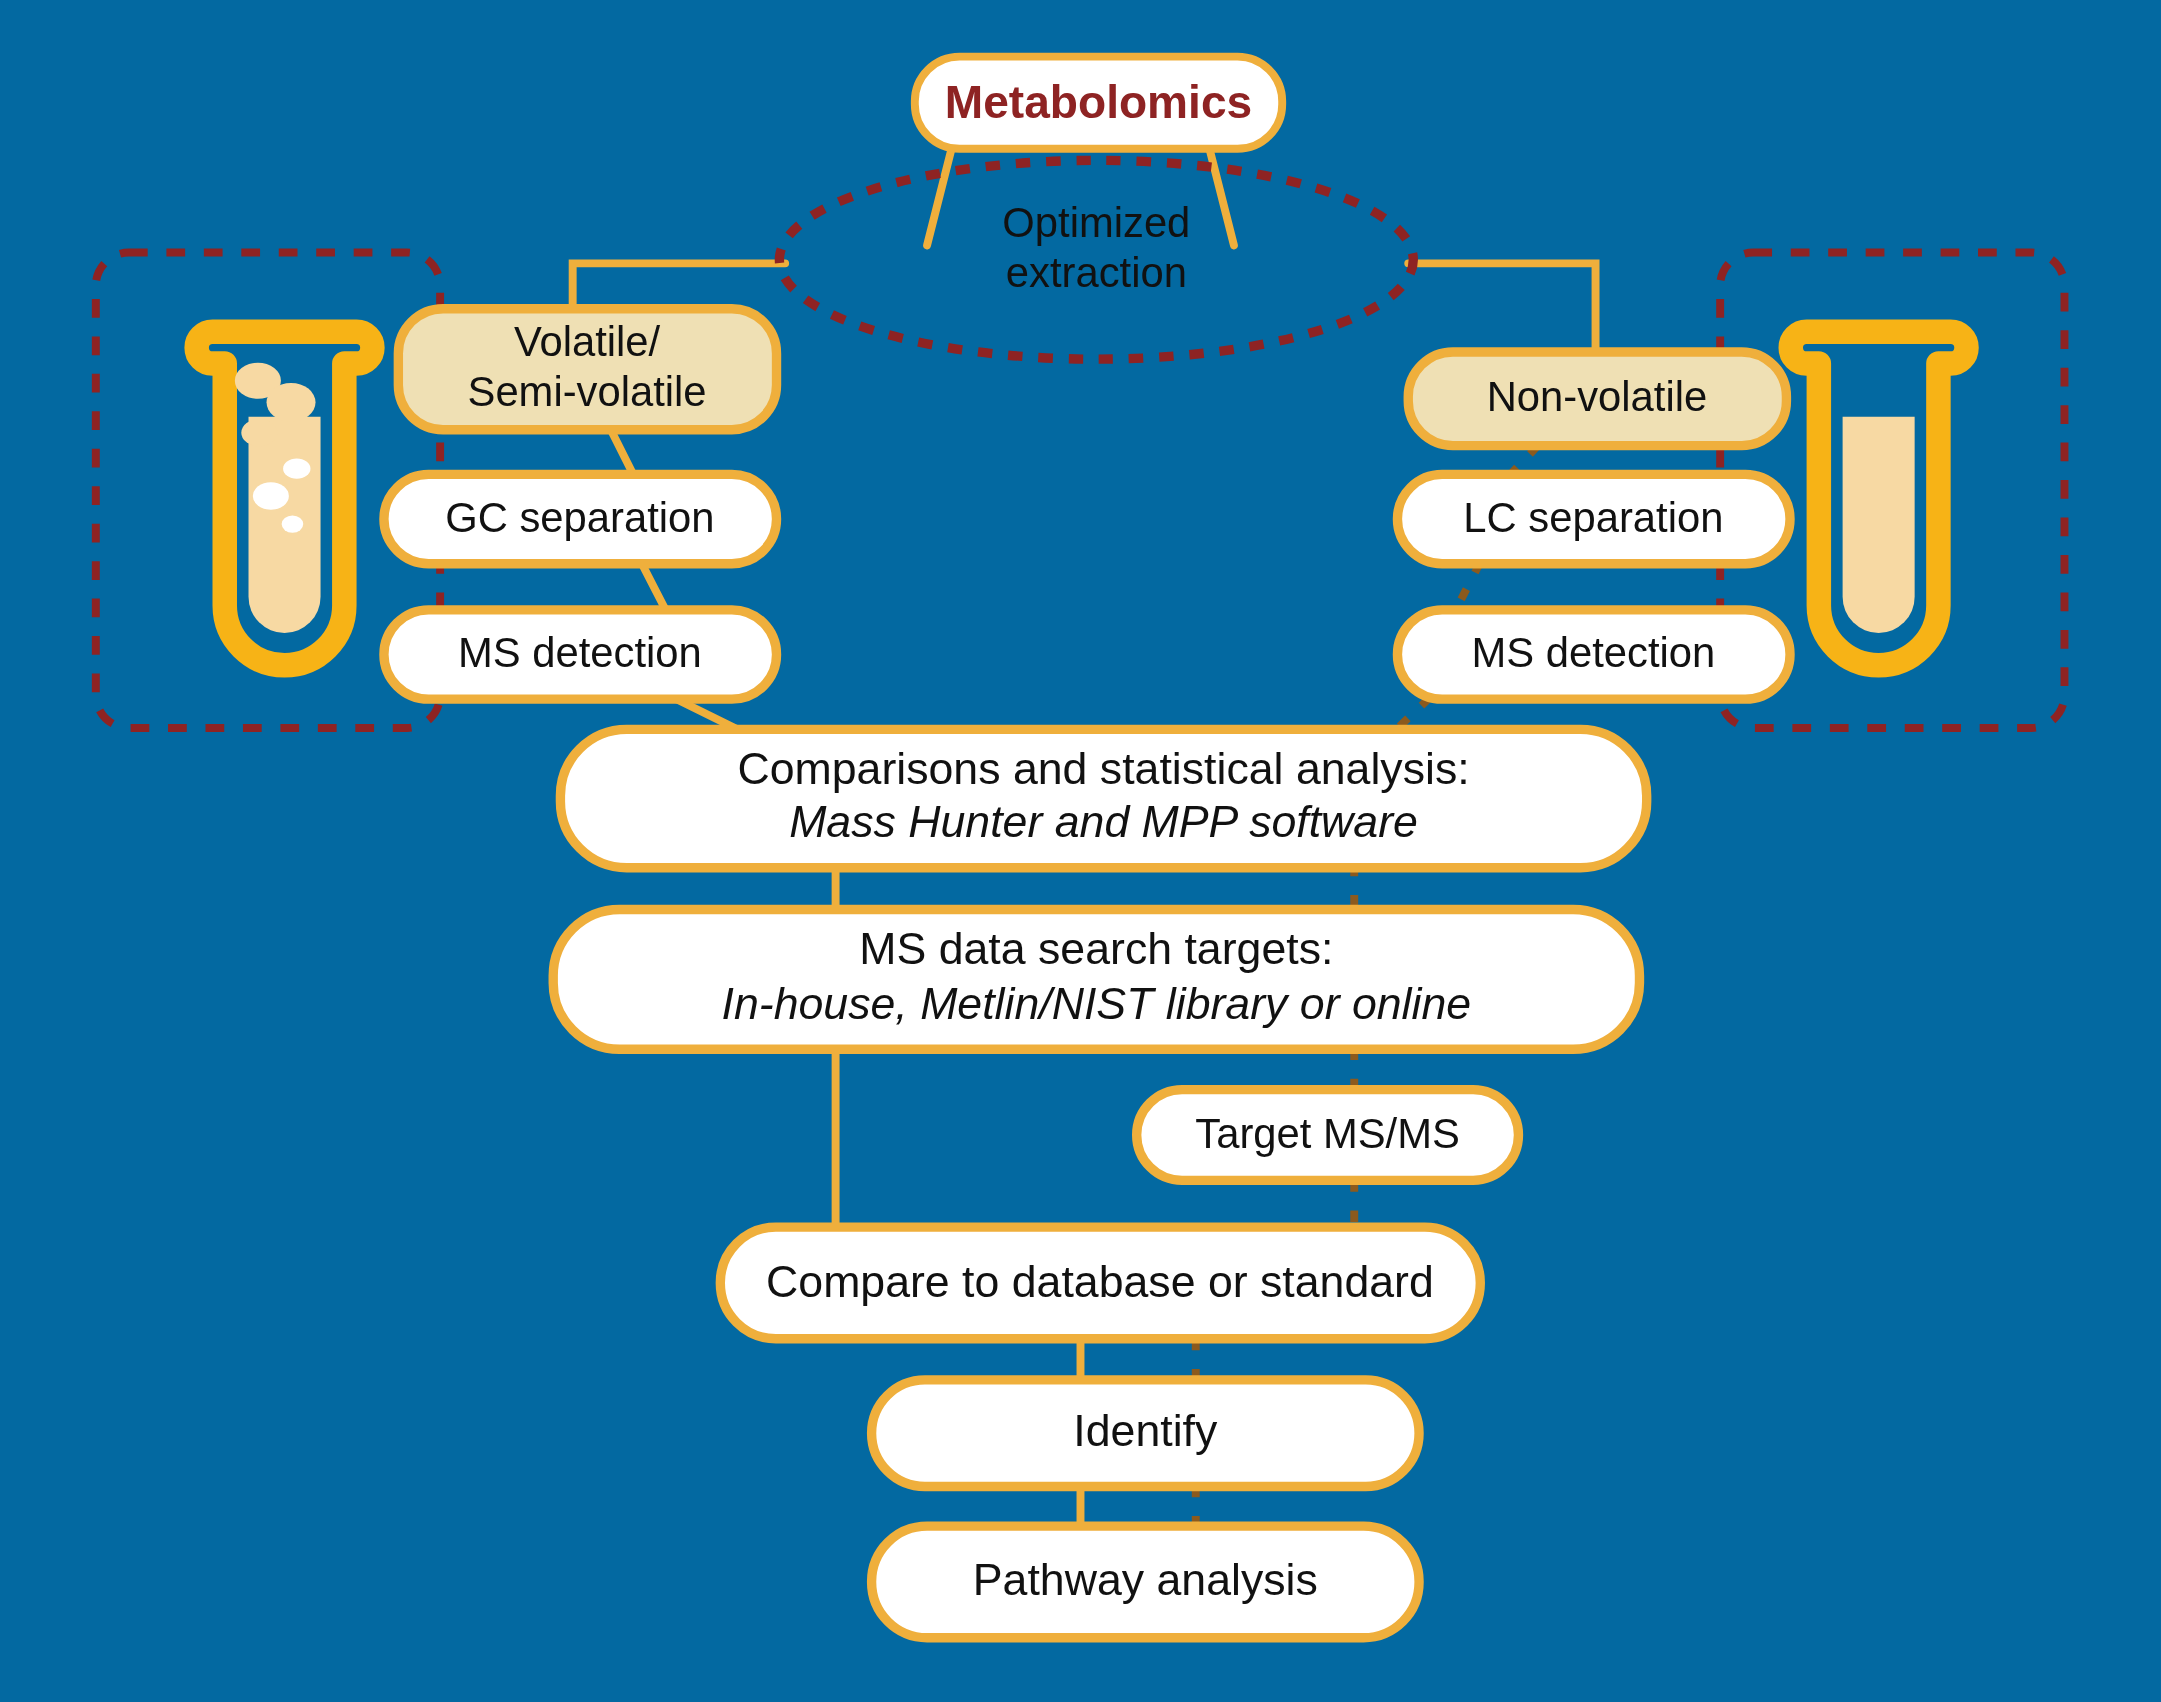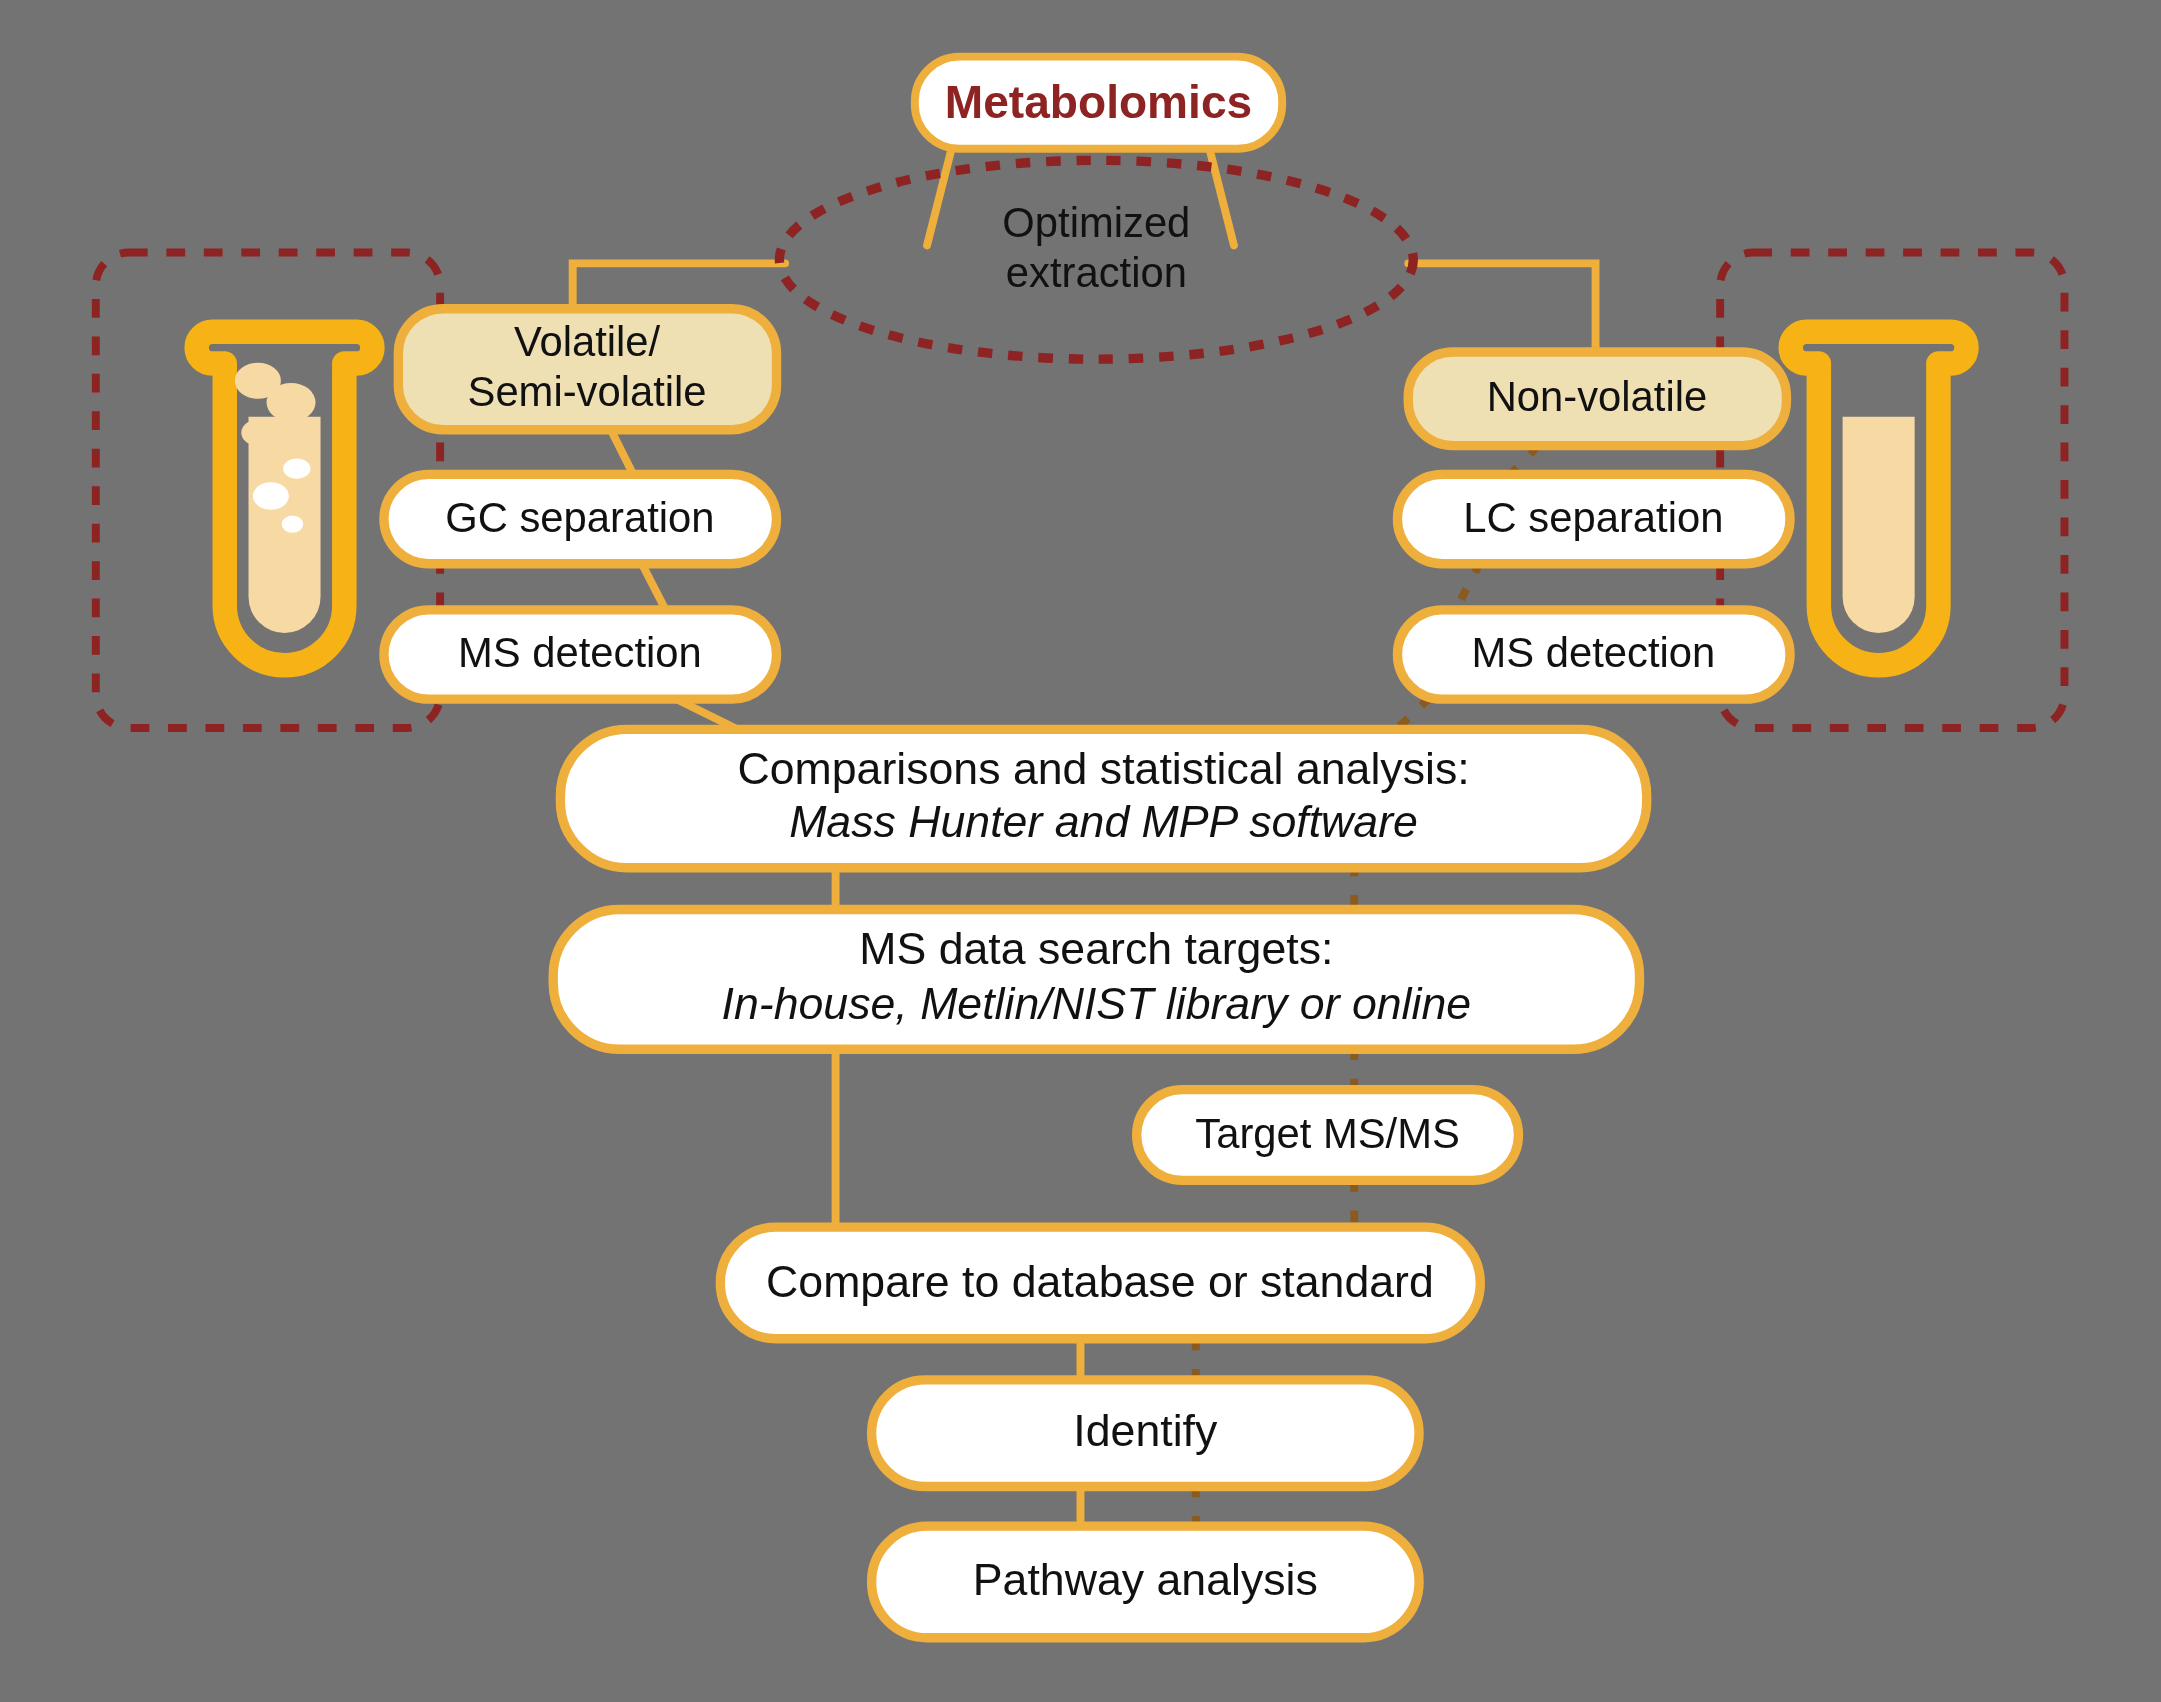--- a/index.html
+++ b/index.html
@@ -10,21 +10,21 @@
   body {
     width: 2161px;
     height: 1703px;
     font-family: "Liberation Sans", sans-serif;
     overflow: hidden;
   }
   #diagram-root {
     position: relative;
     width: 2161px;
     height: 1703px;
-    background: #737373;
+    background: #0369a1;
   }
   svg#flow {
     display: block;
     width: 2161px;
     height: 1703px;
   }
   .node-text {
     font-family: "Liberation Sans", sans-serif;
     fill: #111111;
     text-anchor: middle;

